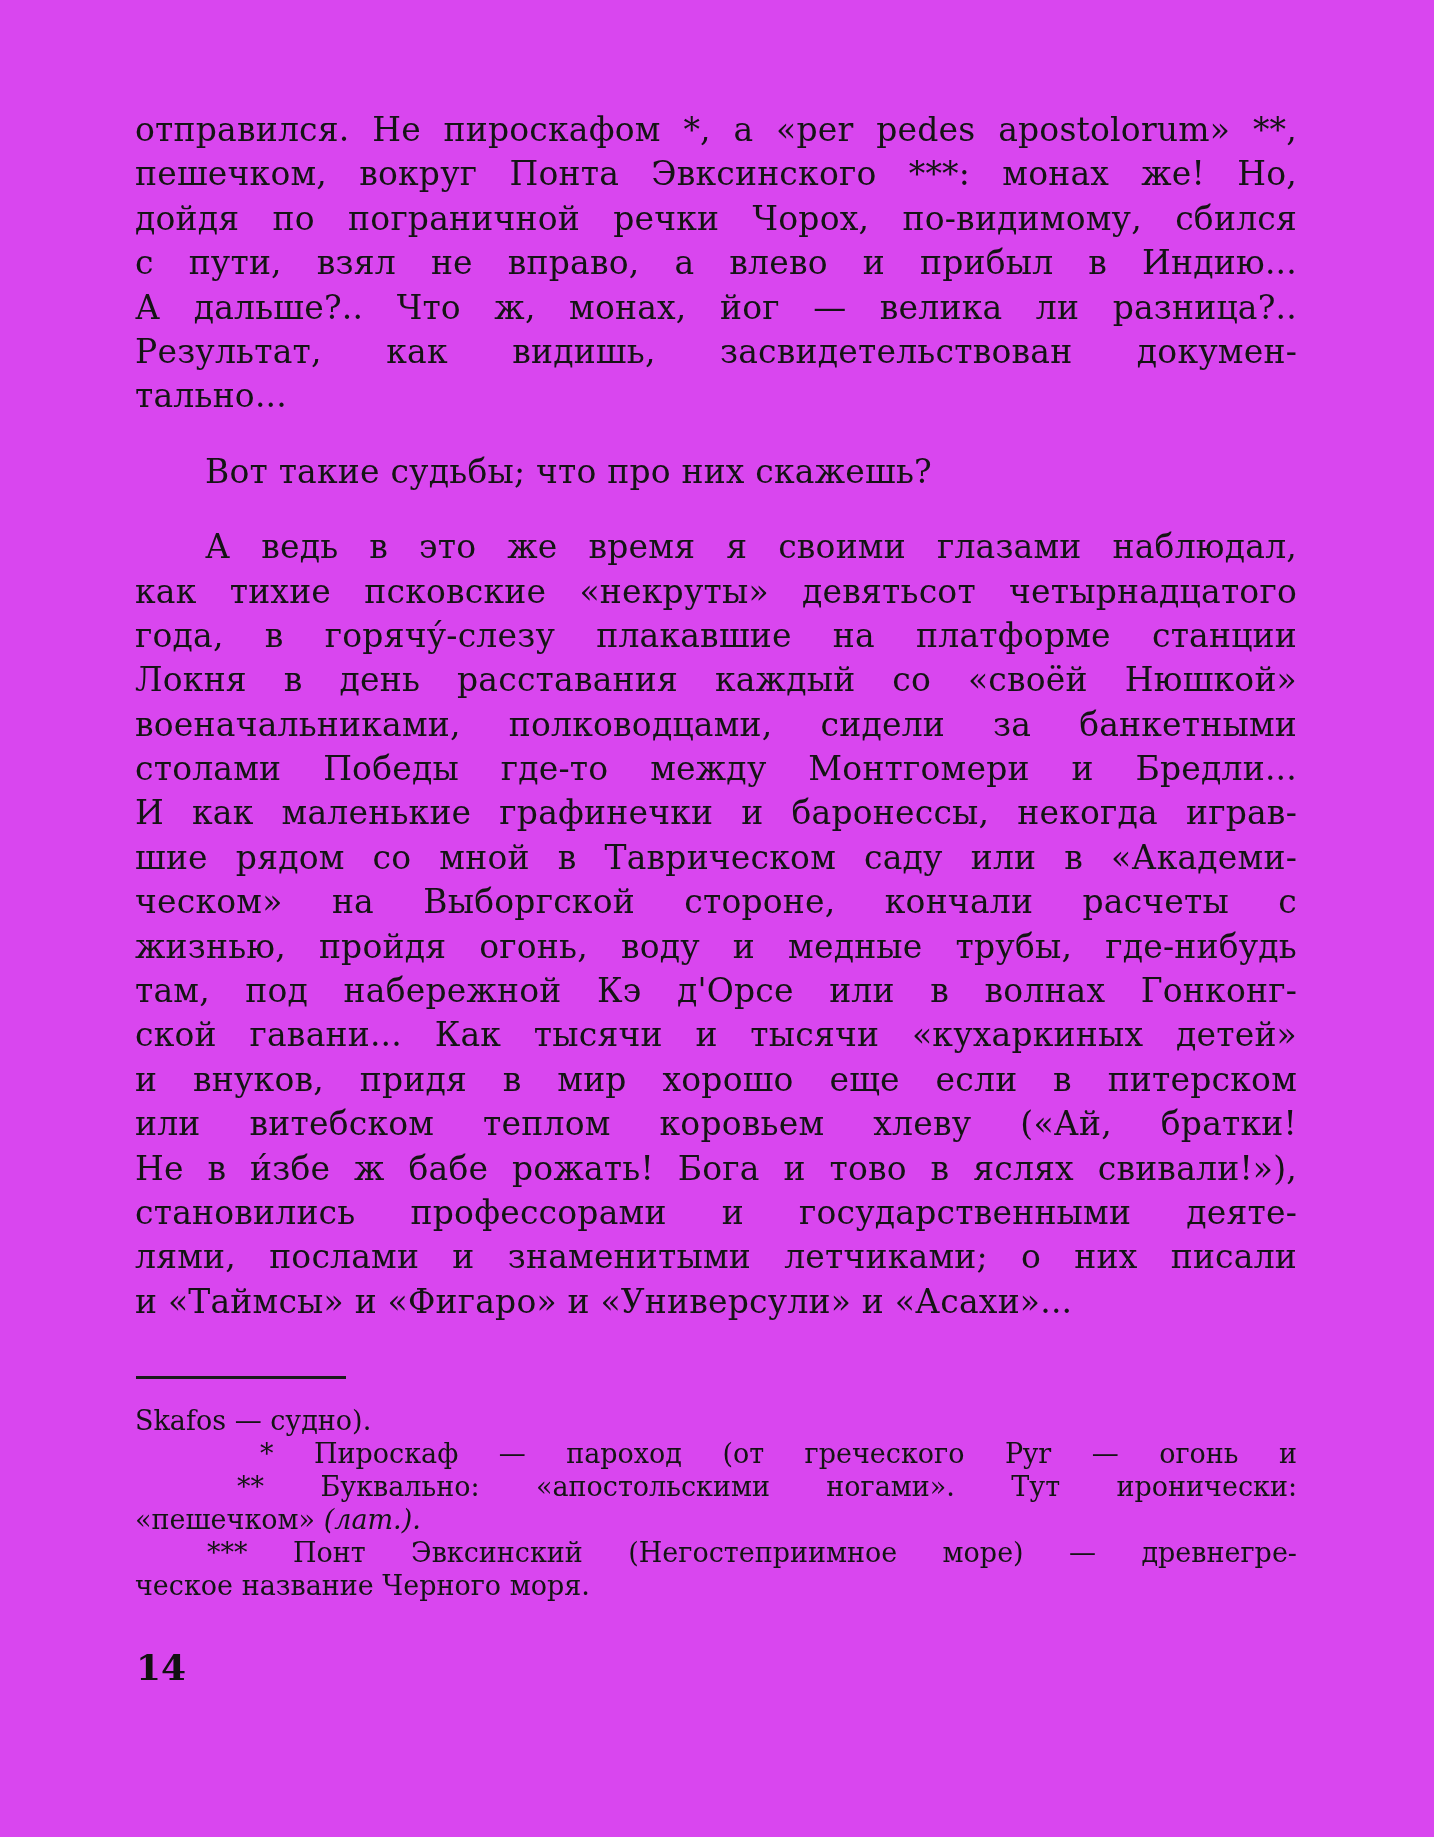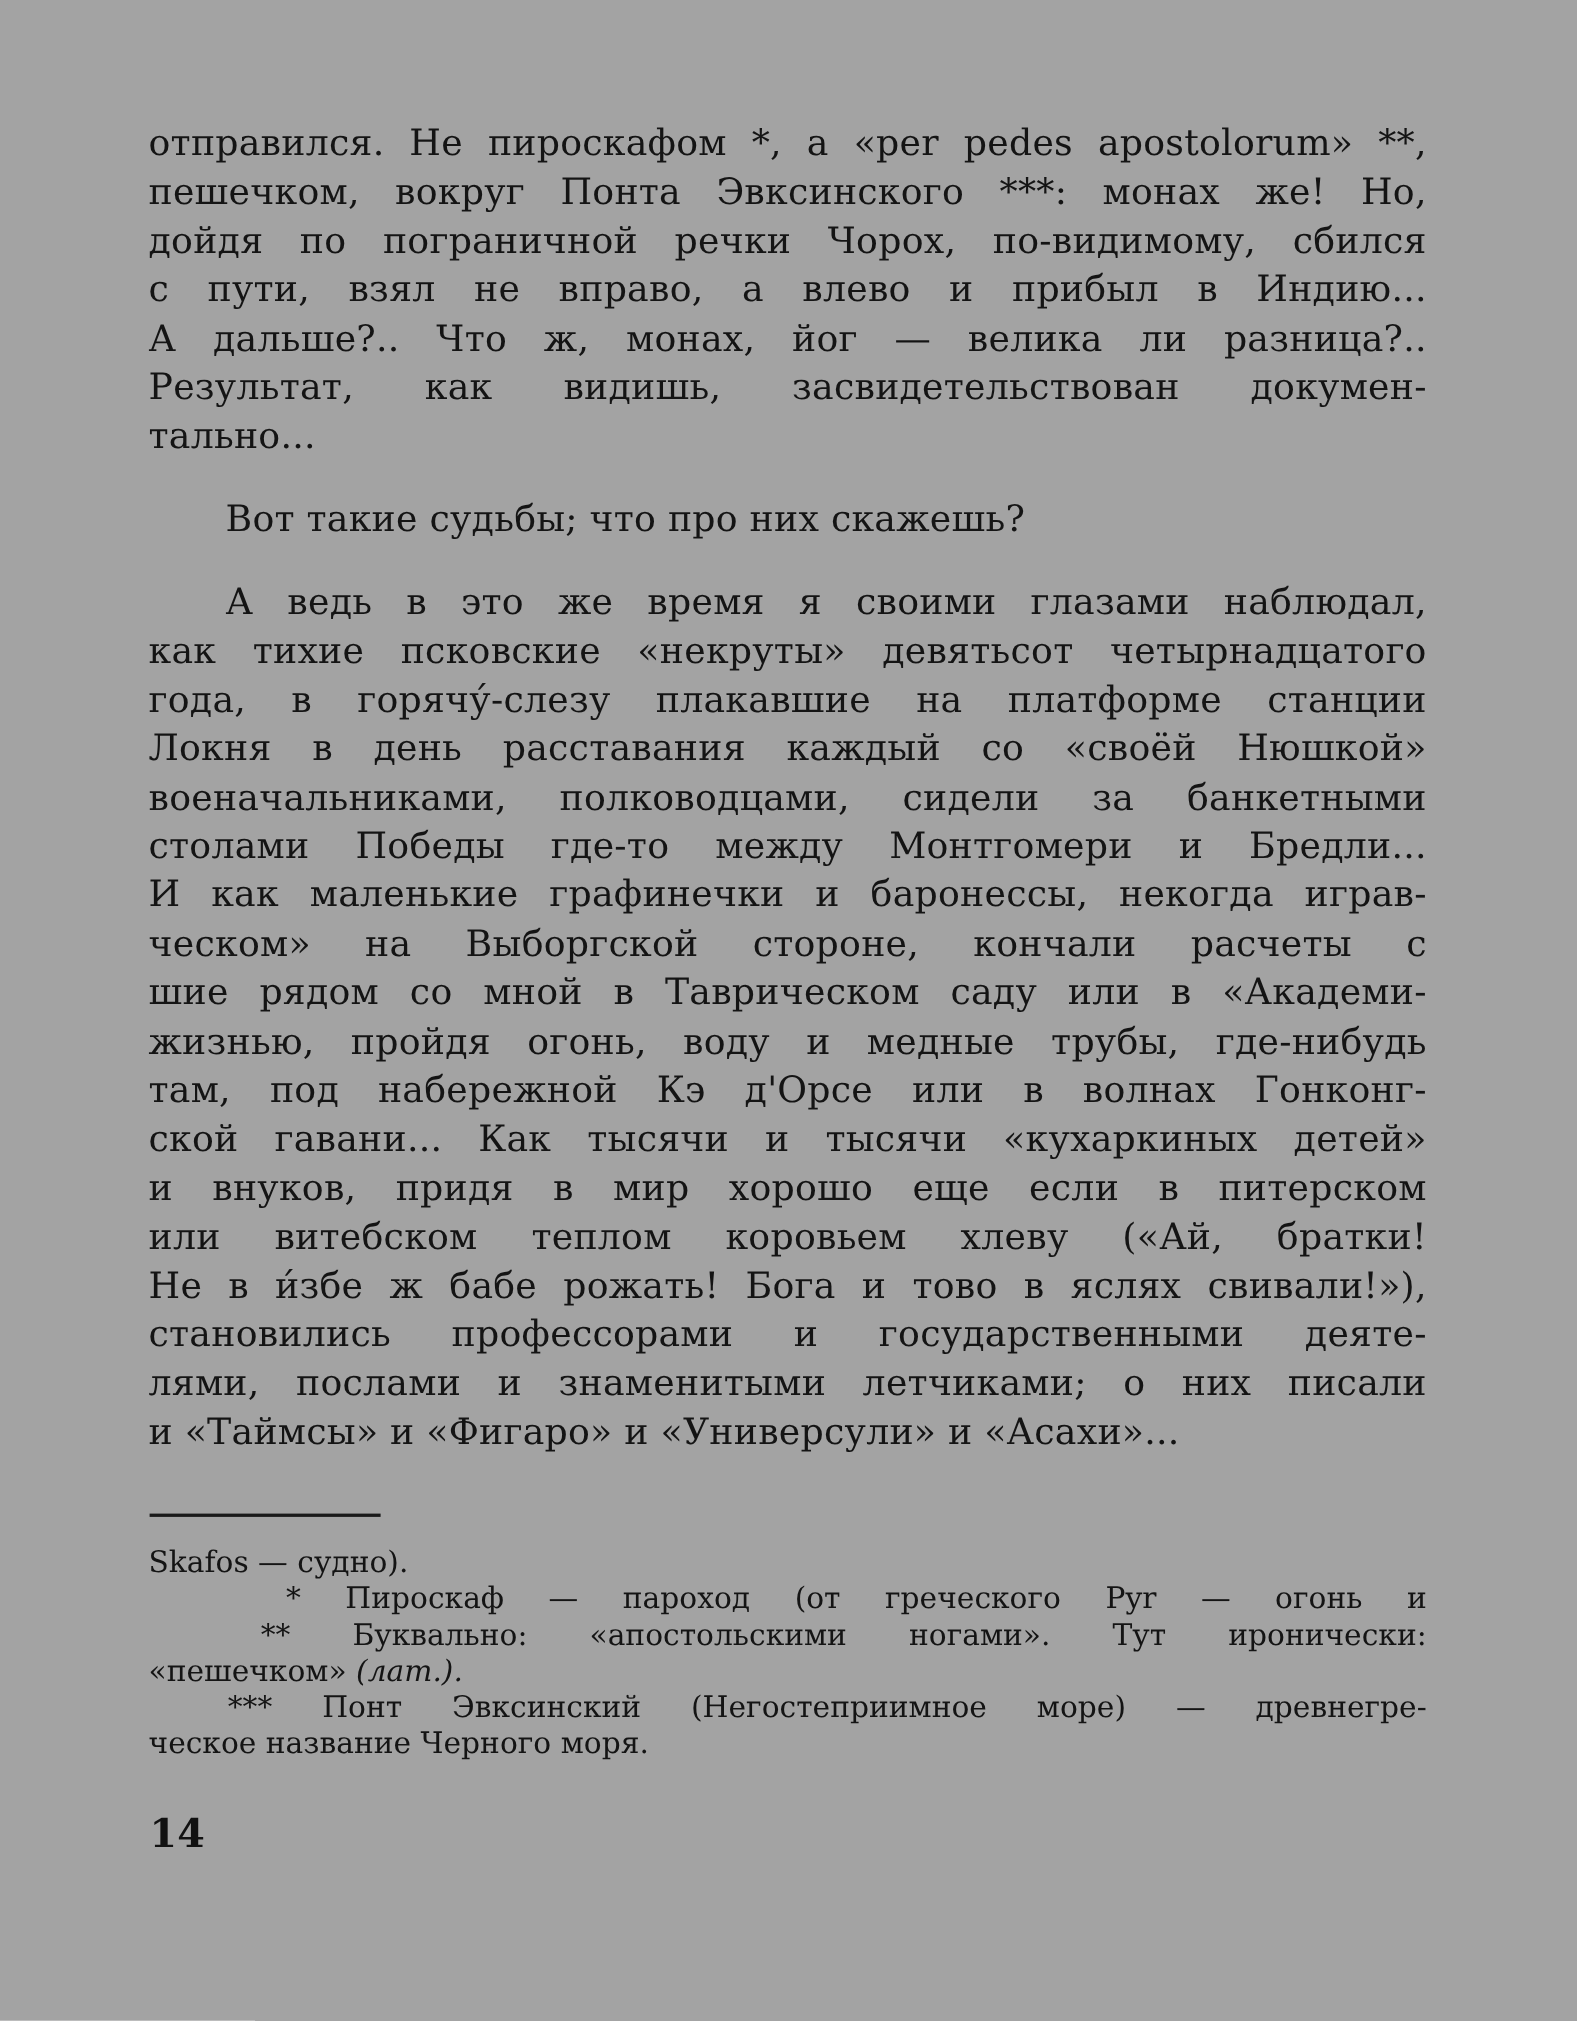--- a/index.html
+++ b/index.html
@@ -1,17 +1,17 @@
 <!DOCTYPE html>
 <html><head>
 <meta charset="utf-8">
 <style>
   html, body { margin: 0; padding: 0; background: #ffffff; }
   body { width: 1434px; height: 1837px; position: relative; overflow: hidden; }
-  .page { position: absolute; left: 0; top: 0; width: 1434px; height: 1837px; background: #a3a3a3; }
+  .page { position: absolute; left: 0; top: 0; width: 1434px; height: 1837px; background: #d946ef; }
   .main {
     position: absolute; left: 135px; top: 108px; width: 1162px;
     font-family: "DejaVu Serif", "Liberation Serif", serif;
     font-size: 33px; line-height: 44.4px; color: #141414;
     letter-spacing: 0.2px;
   }
   .line { display: block; height: 44.4px; white-space: nowrap; text-align: justify; text-align-last: justify; }
   .line.last { text-align-last: left; }
   .line.indent { padding-left: 70px; margin-top: 31px; }
   .rule { position: absolute; left: 136px; top: 1376px; width: 210px; height: 3px; background: #1a1a1a; }
@@ -46,22 +46,22 @@
     <span class="line">Результат, как видишь, засвидетельствован докумен-</span>
     <span class="line last">тально...</span>
     <span class="line indent last">Вот такие судьбы; что про них скажешь?</span>
     <span class="line indent">А ведь в это же время я своими глазами наблюдал,</span>
     <span class="line">как тихие псковские «некруты» девятьсот четырнадцатого</span>
     <span class="line">года, в горячу́-слезу плакавшие на платформе станции</span>
     <span class="line">Локня в день расставания каждый со «своёй Нюшкой»</span>
     <span class="line">военачальниками, полководцами, сидели за банкетными</span>
     <span class="line">столами Победы где-то между Монтгомери и Бредли...</span>
     <span class="line">И как маленькие графинечки и баронессы, некогда играв-</span>
+    <span class="line">шие рядом со мной в Таврическом саду или в «Академи-</span>
     <span class="line">ческом» на Выборгской стороне, кончали расчеты с</span>
-    <span class="line">шие рядом со мной в Таврическом саду или в «Академи-</span>
     <span class="line">жизнью, пройдя огонь, воду и медные трубы, где-нибудь</span>
     <span class="line">там, под набережной Кэ д'Орсе или в волнах Гонконг-</span>
     <span class="line">ской гавани... Как тысячи и тысячи «кухаркиных детей»</span>
     <span class="line">и внуков, придя в мир хорошо еще если в питерском</span>
     <span class="line">или витебском теплом коровьем хлеву («Ай, братки!</span>
     <span class="line">Не в и́збе ж бабе рожать! Бога и тово в яслях свивали!»),</span>
     <span class="line">становились профессорами и государственными деяте-</span>
     <span class="line">лями, послами и знаменитыми летчиками; о них писали</span>
     <span class="line last">и «Таймсы» и «Фигаро» и «Универсули» и «Асахи»...</span>
   </div>

